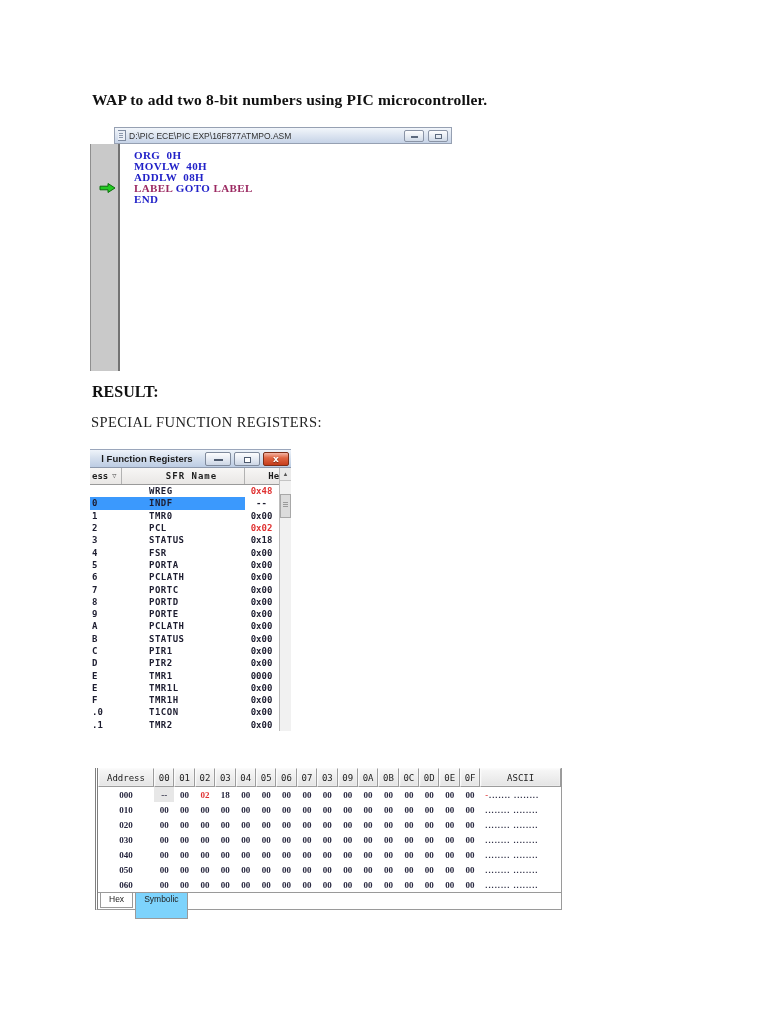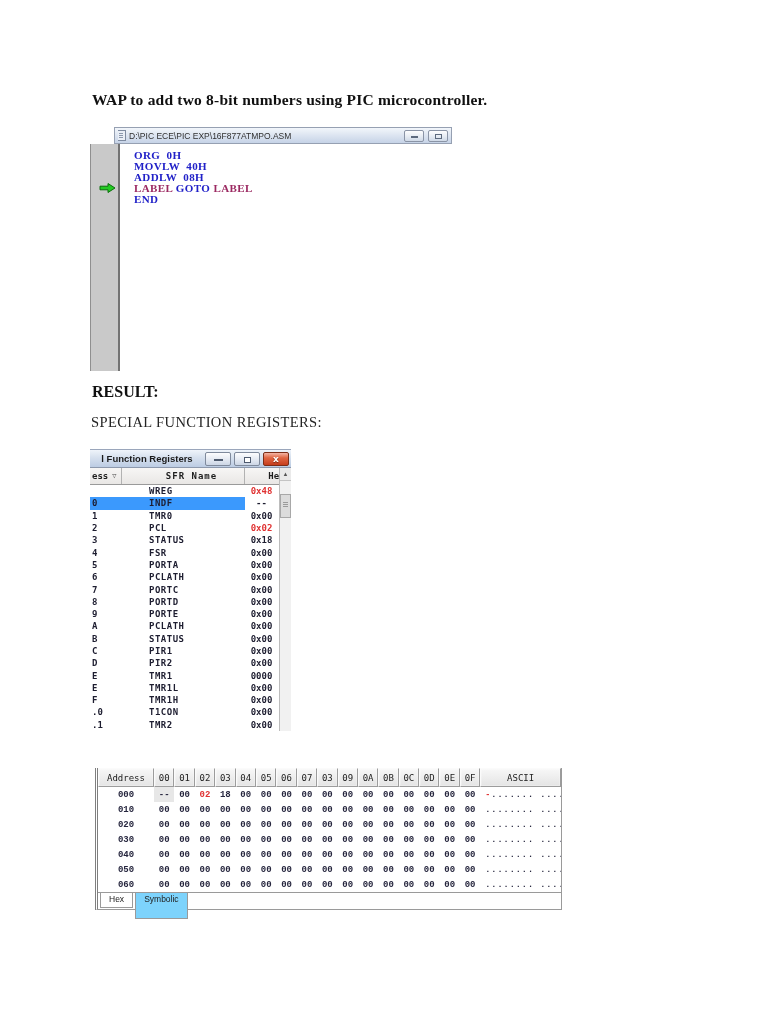--- a/index.html
+++ b/index.html
@@ -50,21 +50,21 @@
   .scroll-thumb { position:absolute; top:26px; left:0; right:0; height:24px; background:#dcdcdc; border:1px solid #a8a8a8; }
   .scroll-thumb::after { content:""; position:absolute; left:2px; top:9px; right:2px; height:1px; background:#9a9a9a; box-shadow:0 2px 0 #9a9a9a, 0 -2px 0 #9a9a9a; }
 
   
   .fr-win { position:absolute; left:95px; top:768px; width:467px; background:#ffffff; border-left:3px double #7f7f7f; border-right:1px solid #9a9a9a; border-bottom:1px solid #9a9a9a; }
   .fr-header-row { display:flex; height:19px; }
   .fr-h { background:linear-gradient(#f7f7f7,#e4e4e4); border:1px solid #9c9c9c; border-top-color:#fbfbfb; border-left-color:#fbfbfb; box-shadow:inset 0 0 0 1px #ffffff40; font-family:"DejaVu Sans Mono",monospace; font-weight:normal; font-size:9px; color:#222222; display:flex; align-items:center; justify-content:center; height:100%; }
   .fr-h.addr { width:56px; }
   .fr-h.hexc { width:20.4px; }
   .fr-h.ascii { flex:1; }
-  .fr-row { display:flex; height:15px; font-family:Liberation Mono, monospace; font-weight:bold; font-size:9px; color:#26263e; align-items:center; }
+  .fr-row { display:flex; height:15px; font-family:Liberation Serif, serif; font-weight:bold; font-size:9px; color:#26263e; align-items:center; }
   .fr-row .cell { display:flex; align-items:center; justify-content:center; height:100%; }
   .fr-row .addr { width:56px; }
   .fr-row .hexc { width:20.4px; }
   .fr-row .hexc.red { color:#e03232; }
   .fr-row .hexc.dim { background:#e7e7e7; }
   .fr-row .ascii { flex:1; justify-content:flex-start; padding-left:5px; font-size:8.5px; letter-spacing:1px; white-space:nowrap; overflow:hidden; }
   .ascii .lead-red { color:#e03232; }
   .fr-tabstrip { border-top:1px solid #9a9a9a; height:17px; display:flex; align-items:flex-start; padding-left:2px; background:#ffffff; }
   .fr-tab { font-size:8.5px; color:#222; padding:1px 8px 0 8px; border:1px solid #9a9a9a; border-top:none; height:26px; background:#7dd3fc; margin-right:2px; cursor:default; }
   .fr-tab.active { background:#ffffff; height:15px; font-family:"Liberation Sans",sans-serif; }

